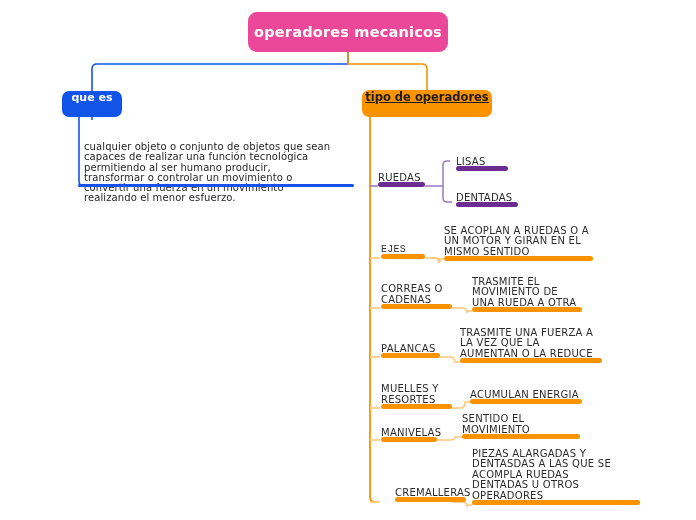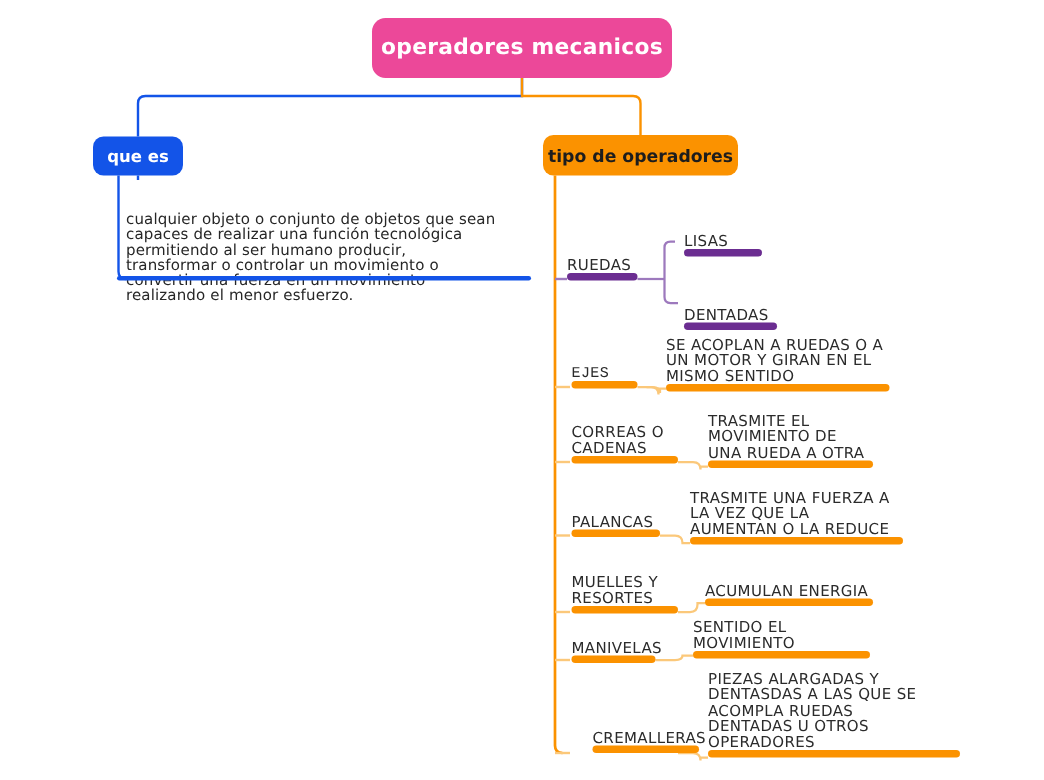--- a/index.html
+++ b/index.html
@@ -20,29 +20,29 @@
     left:248px;top:12px;width:200px;height:40px;
     background:#ec4899;border-radius:9px;
     display:flex;align-items:center;justify-content:center;
     color:#ffffff;font-weight:bold;font-size:14.5px;
     letter-spacing:.2px;
   }
 
   .blue-node{
     left:62px;top:91px;width:60px;height:26px;
     background:#1354e8;border-radius:7px;
-    display:flex;align-items:center;justify-content:center;
+    display:flex;align-items:flex-start;justify-content:center;
     color:#ffffff;font-weight:bold;font-size:11px;
   }
 
   .orange-node{
     left:362px;top:90px;width:130px;height:27px;
     background:#fb9200;border-radius:7px;
-    display:flex;align-items:center;justify-content:center;
-    color:#1d1d1d;font-weight:bold;font-size:11.5px;
+    display:flex;justify-content:center;
+    color:#1d1d1d;font-weight:bold;font-size:11.5px;text-decoration:underline;
   }
 
   
   .leaf{position:absolute;}
   .leaf .txt{
     position:absolute;left:0;bottom:4px;
     font-size:10px;color:#2b2b2b;line-height:10.4px;
     letter-spacing:.25px;white-space:pre-line;
   }
   .leaf .bar{
@@ -124,21 +124,21 @@
   <div class="leaf" style="left:378px;top:166px;width:47px;height:21px;">
     <span class="txt">RUEDAS</span>
     <span class="bar bar-purple" style="width:47px;"></span>
   </div>
 
   <div class="leaf" style="left:456px;top:150px;width:52px;height:21px;">
     <span class="txt">LISAS</span>
     <span class="bar bar-purple" style="width:52px;"></span>
   </div>
 
-  <div class="leaf" style="left:456px;top:186px;width:62px;height:21px;margin-top:13px;">
+  <div class="leaf" style="left:456px;top:186px;width:62px;height:21px;">
     <span class="txt">DENTADAS</span>
     <span class="bar bar-purple" style="width:62px;"></span>
   </div>
 
   <div class="leaf" style="left:381px;top:238px;width:44px;height:21px;font-family:Liberation Mono, monospace;">
     <span class="txt">EJES</span>
     <span class="bar bar-orange" style="width:44px;"></span>
   </div>
   <div class="leaf" style="left:444px;top:225px;width:149px;height:36px;">
     <span class="txt" style="width:148px;">SE ACOPLAN A RUEDAS O A UN MOTOR Y GIRAN EN EL MISMO SENTIDO</span>

